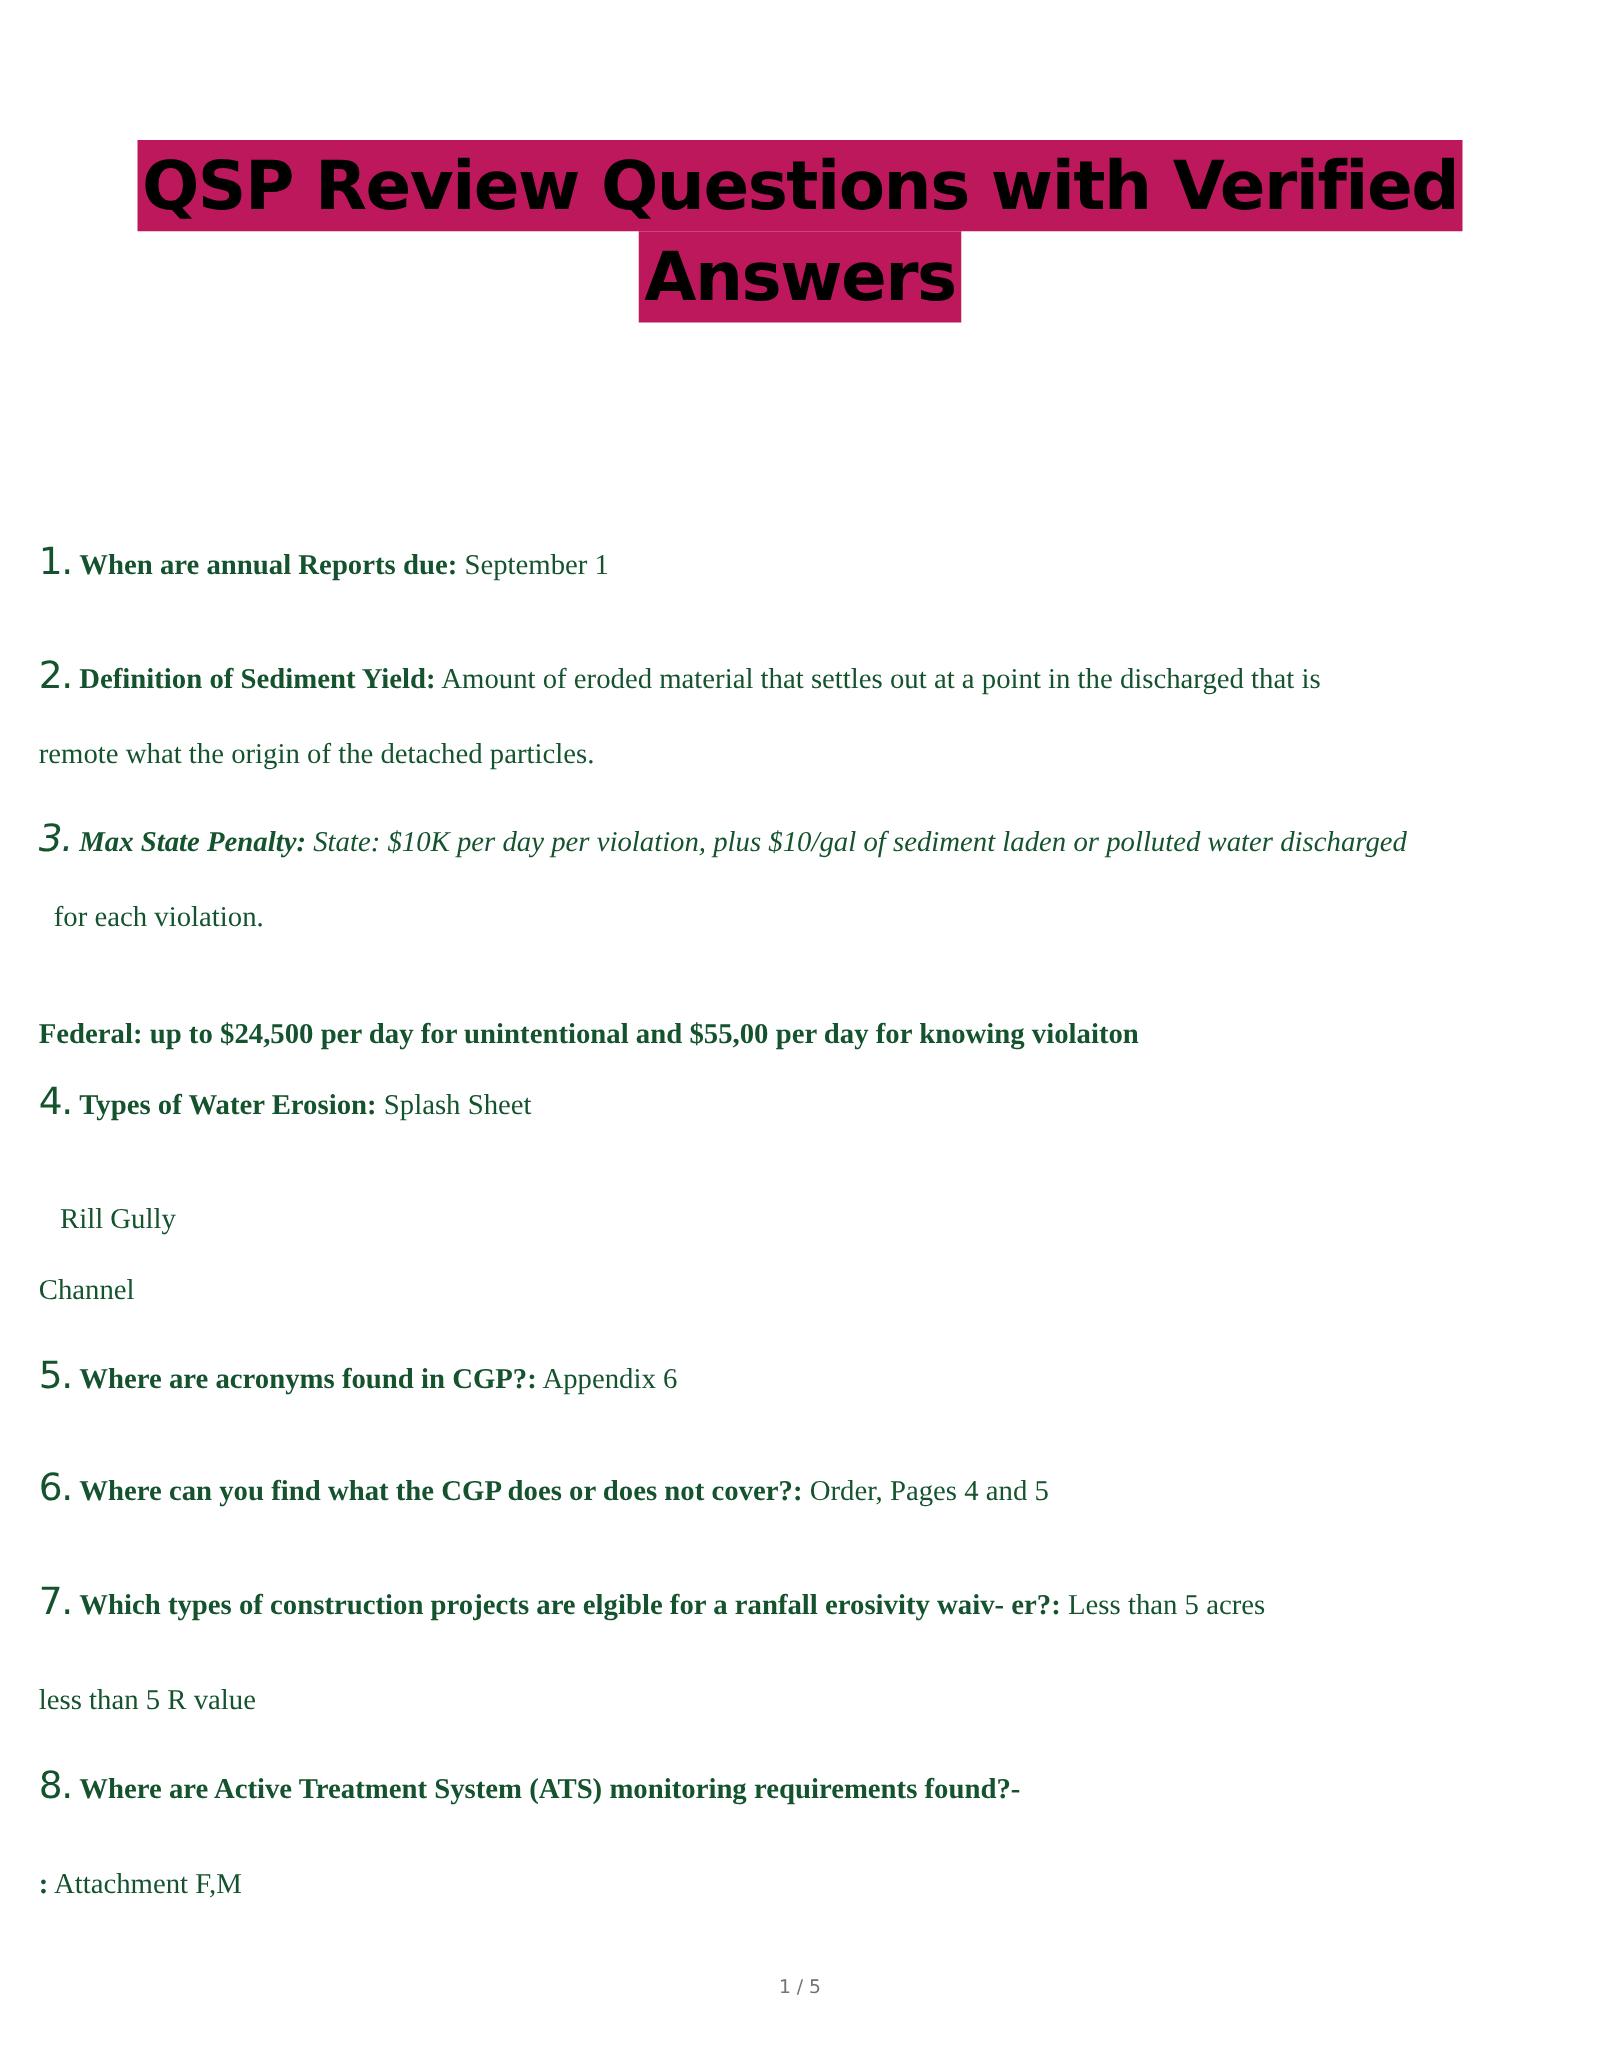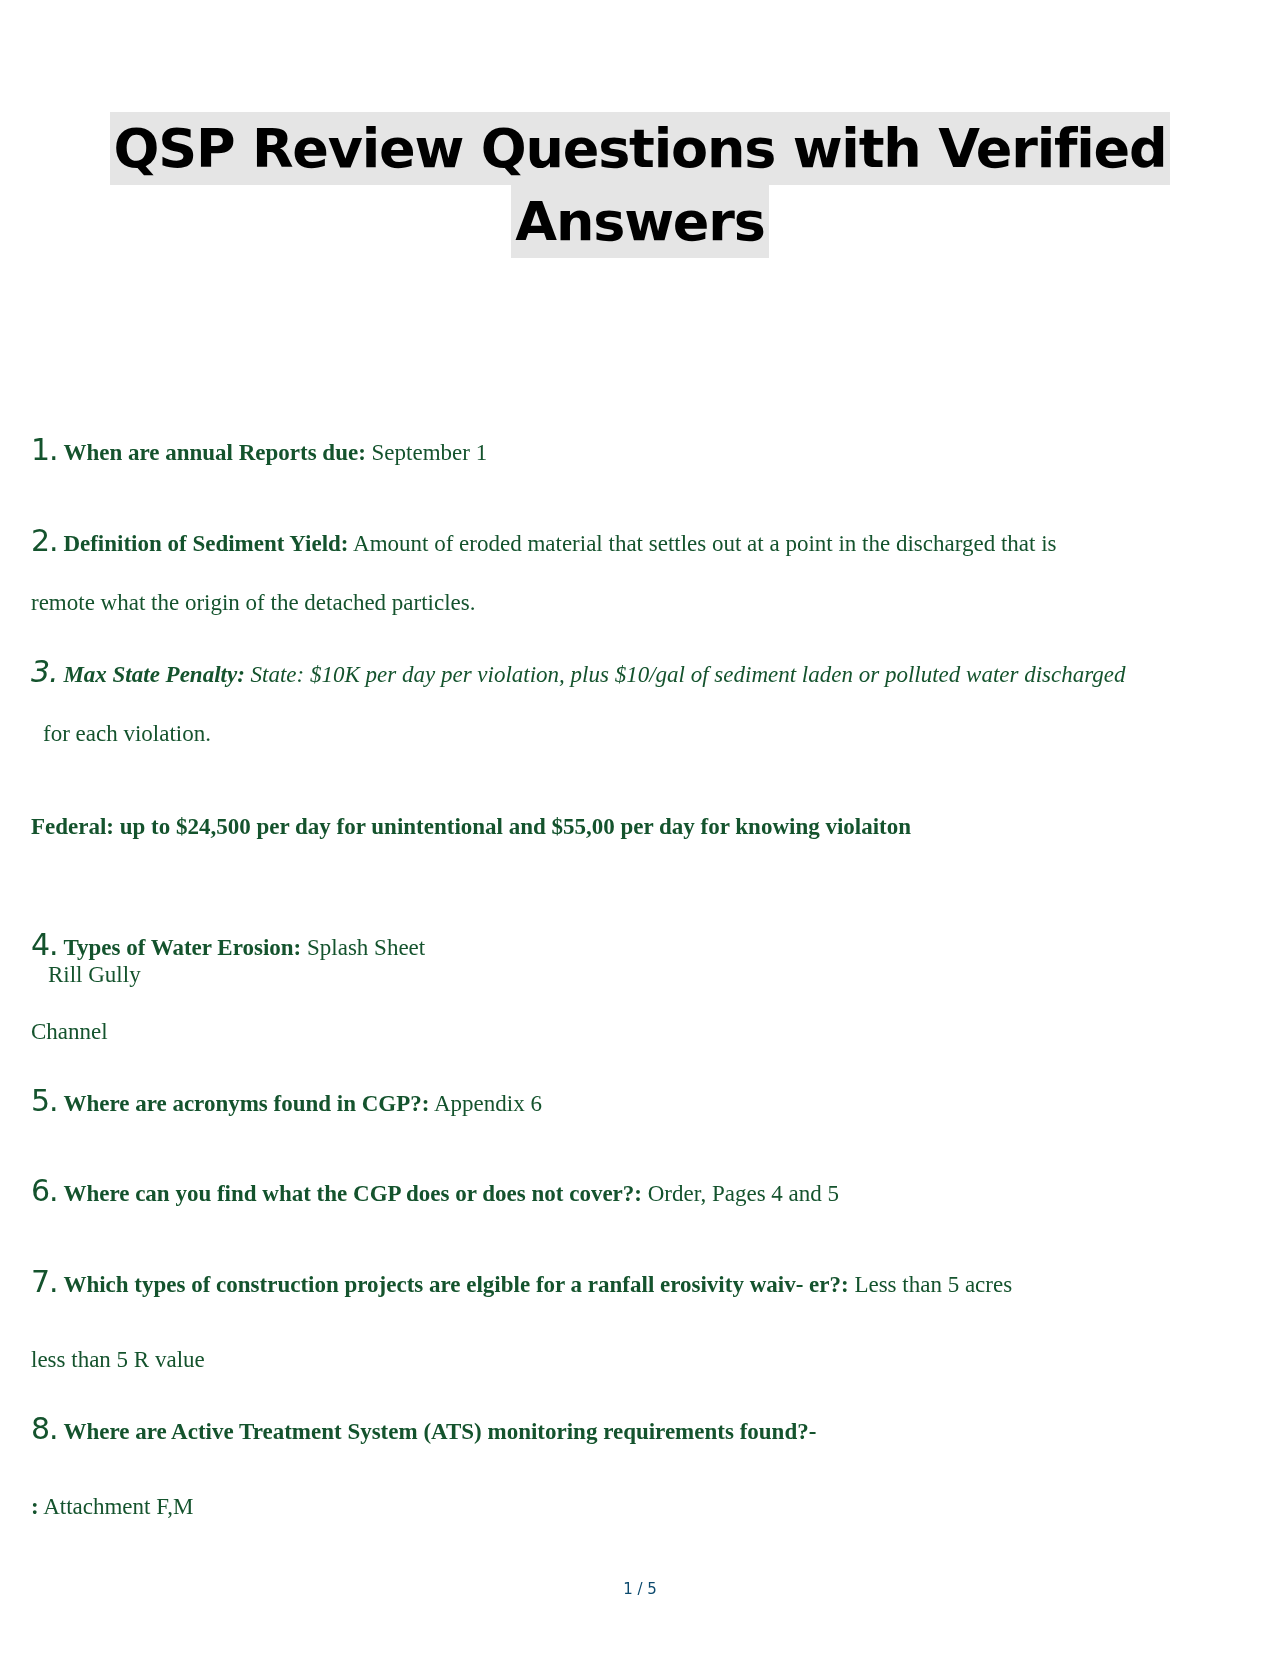--- a/index.html
+++ b/index.html
@@ -1,31 +1,31 @@
 <!DOCTYPE html>
 <html><head>
 <meta charset="utf-8">
 <style>
   html, body { margin: 0; padding: 0; background: #ffffff; }
   body { width: 1280px; height: 1656px; position: relative; overflow: hidden; color: #111; }
   .title-wrap { position: absolute; left: 0; width: 1280px; text-align: center; }
   .title-line {
-    display: inline-block; background: #e5e5e5; color: #000;
+    display: inline-block; background: #be185d; color: #000;
     font-family: "DejaVu Sans", sans-serif; font-weight: bold;
     font-size: 54px; line-height: 73px; letter-spacing: -1.2px;
     padding: 0 4px;
   }
   .t1 { top: 112px; }
   .t2 { top: 185px; }
   .line { position: absolute; left: 31px; white-space: nowrap;
           font-family: "Liberation Serif", serif; font-size: 23px; color: #14532d; }
   .num { font-family: "DejaVu Sans", sans-serif; font-size: 30px; font-weight: normal; letter-spacing: -1px; }
   .q { font-weight: bold; }
   .page-num { position: absolute; top: 1580px; left: 0; width: 1280px; text-align: center;
-              font-family: "DejaVu Sans", sans-serif; font-size: 15px; color: #0c4a6e; }
+              font-family: "DejaVu Sans", sans-serif; font-size: 15px; color: #737373; }
 </style>
 </head>
 <body>
 
 <div class="title-wrap t1">
   <span class="title-line">QSP Review Questions with Verified</span>
 </div>
 <div class="title-wrap t2">
   <span class="title-line">Answers</span>
 </div>
@@ -44,21 +44,21 @@
 <div class="line" style="top:590px;">remote what the origin of the detached particles.</div>
 
 <div class="line" style="top:654px;font-style:italic;">
   <span class="num">3.</span>
   <span class="q">Max State Penalty:</span>
   <span>State: $10K per day per violation, plus $10/gal of sediment laden or polluted water discharged</span>
 </div>
 <div class="line" style="top:721px;margin-left:12px;">for each violation.</div>
 <div class="line" style="top:814px;font-weight:bold;">Federal: up to $24,500 per day for unintentional and $55,00 per day for knowing violaiton</div>
 
-<div class="line" style="top:927px;">
+<div class="line" style="top:864px;">
   <span class="num">4.</span>
   <span class="q">Types of Water Erosion:</span>
   <span>Splash Sheet</span>
 </div>
 <div class="line" style="top:962px;margin-left:17px;">Rill Gully</div>
 <div class="line" style="top:1019px;">Channel</div>
 
 <div class="line" style="top:1083px;">
   <span class="num">5.</span>
   <span class="q">Where are acronyms found in CGP?:</span>

